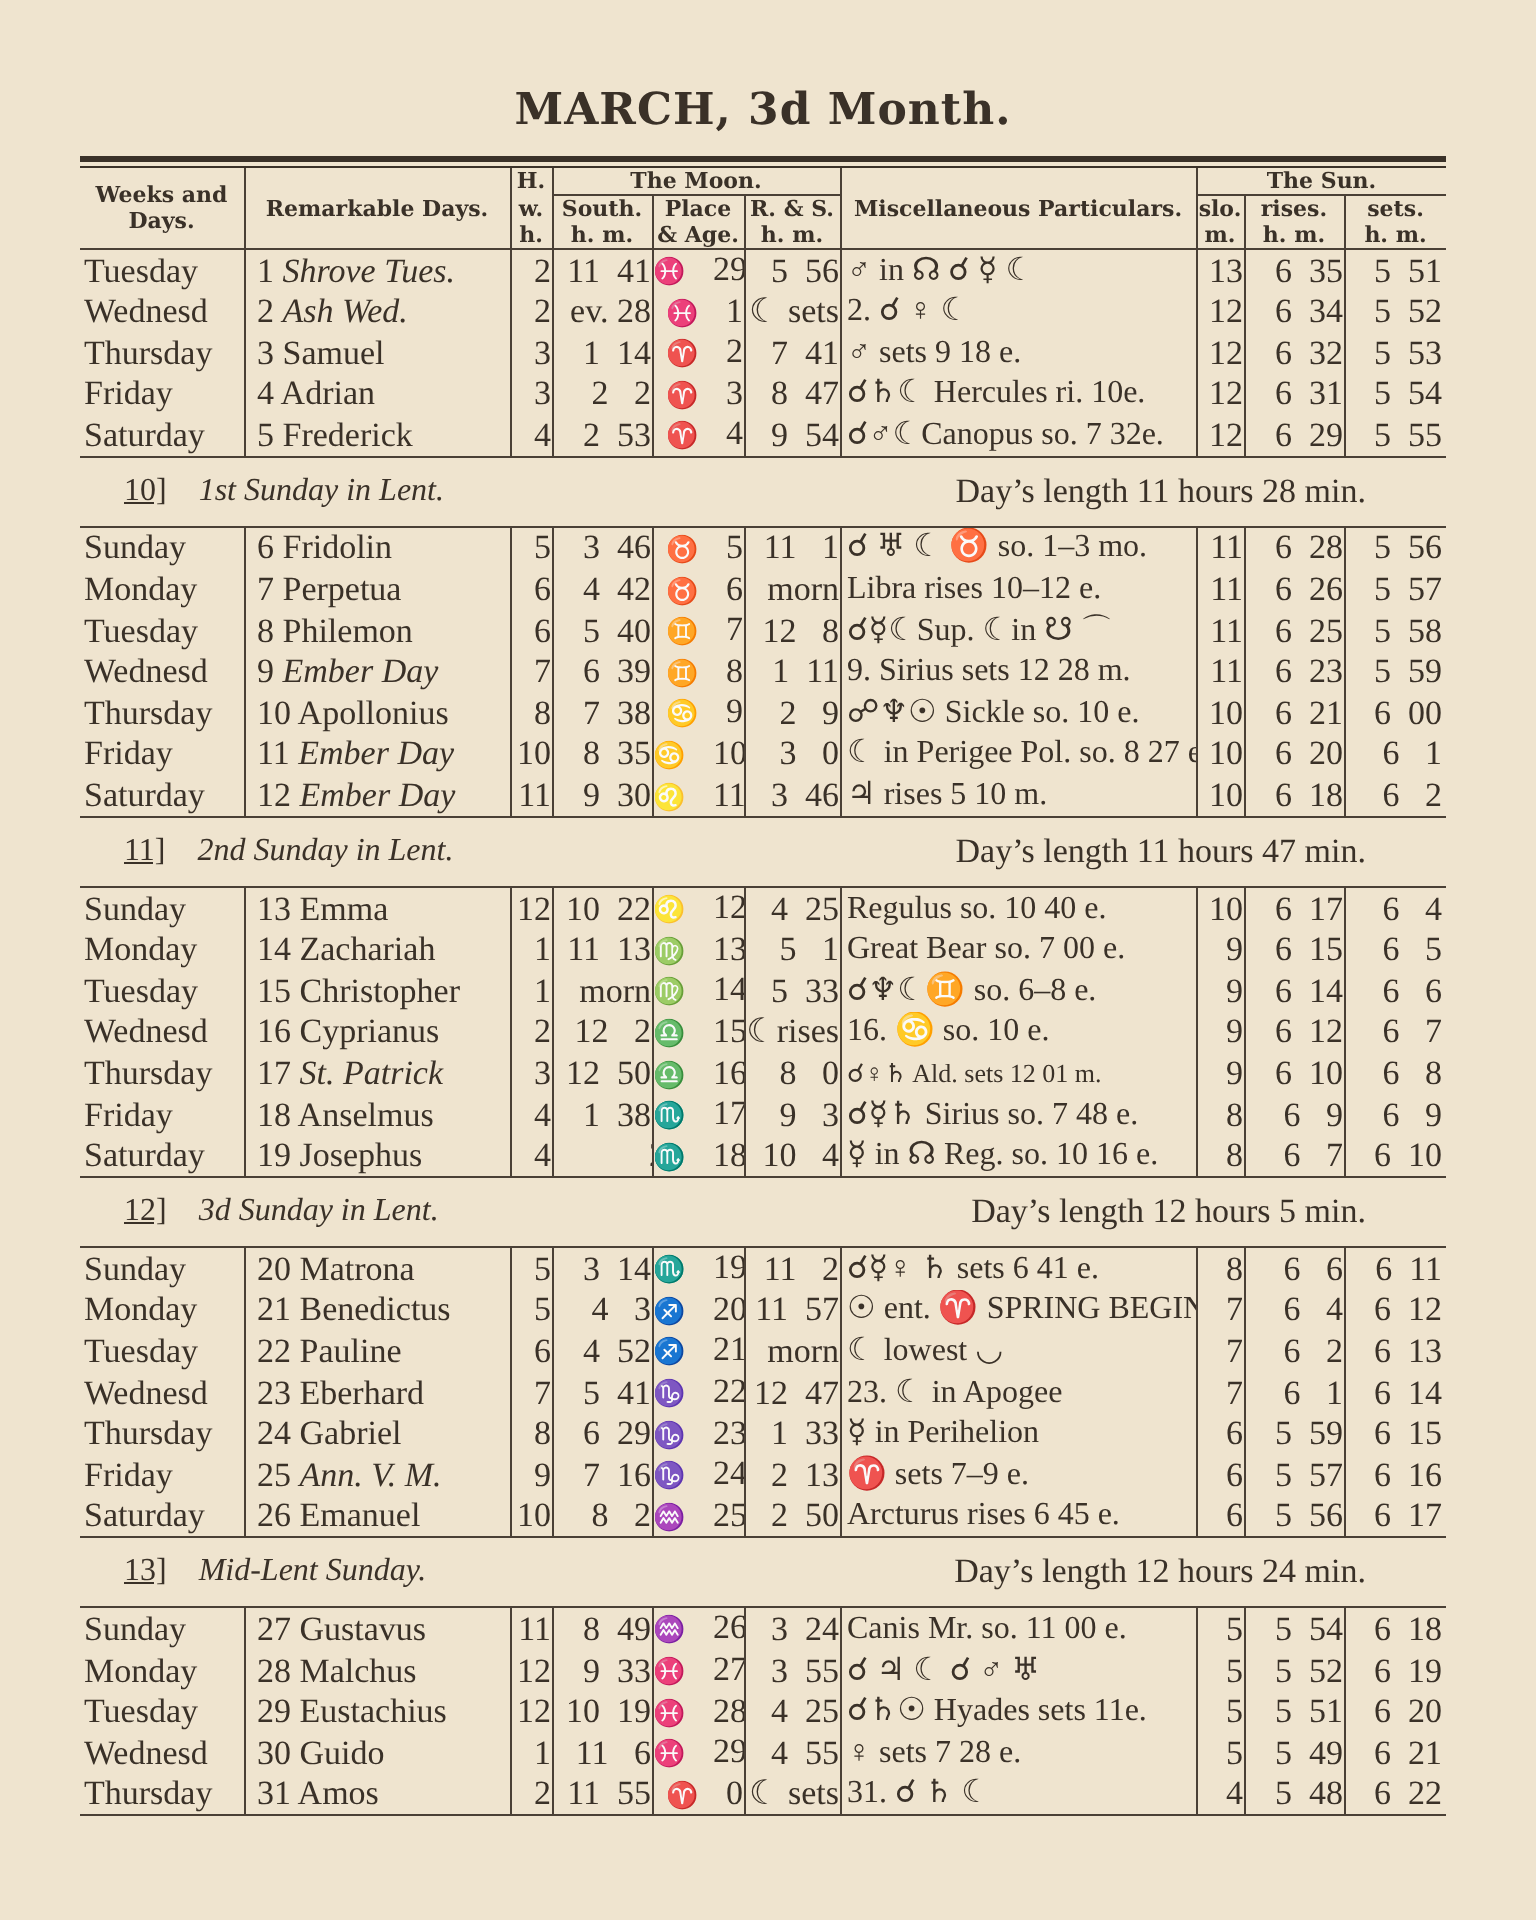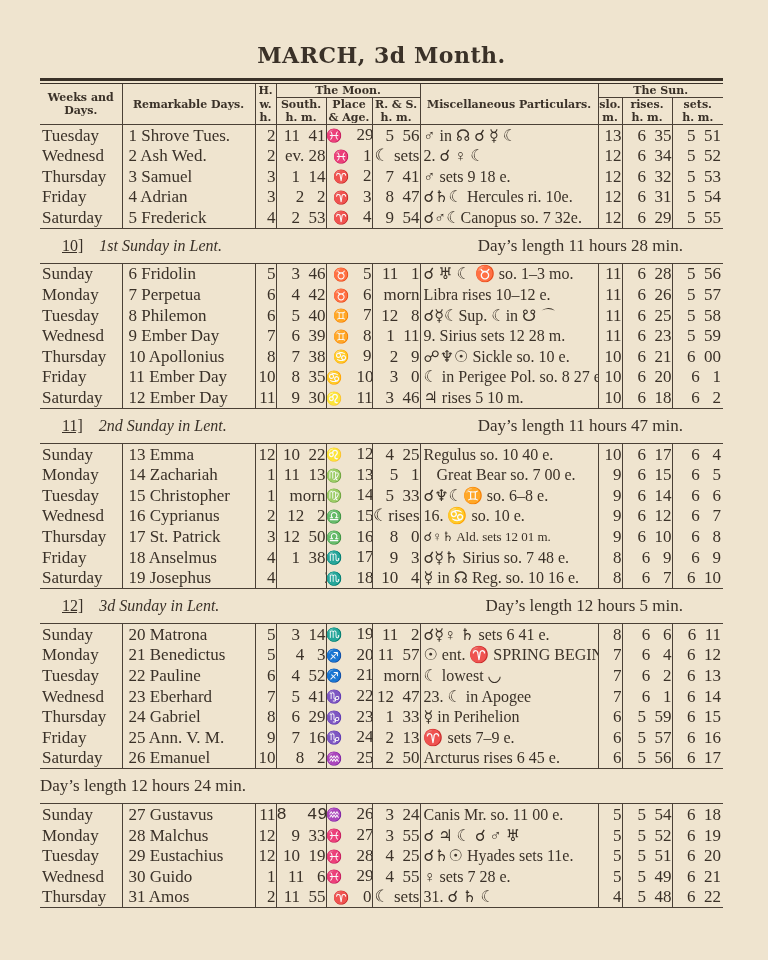--- a/index.html
+++ b/index.html
@@ -7,21 +7,21 @@
   .page{position:absolute;left:40px;top:40px;width:683px;}
   .title{text-align:center;font-family:"DejaVu Serif",serif;font-weight:bold;font-size:22px;letter-spacing:0.5px;height:30px;line-height:30px;color:#3a3128;}
   .rule-double{border-top:3px solid #3a3128;border-bottom:1px solid #3a3128;height:2px;margin-top:8px;}
   table{border-collapse:collapse;width:100%;table-layout:fixed;}
   .hdr th{font-family:"DejaVu Serif",serif;font-weight:bold;font-size:11px;color:#3a3128;text-align:center;padding:0;line-height:13px;}
   .vr{border-left:1px solid #4a4036;}
   .data td{font-family:"Liberation Serif",serif;font-size:17px;line-height:19.6px;height:19.6px;padding:0;white-space:nowrap;overflow:hidden;color:#3a3128;}
   .c-day{padding-left:2px!important;}
   .c-name{padding-left:6px!important;}
   .num{text-align:right;}
-  .it{}
+  .it{font-style:italic;}
   .sym{display:inline-block;width:30px;font-size:13px;text-align:left;letter-spacing:-1px;}
   .week-hdr{display:flex;justify-content:space-between;align-items:center;height:34px;font-family:"Liberation Serif",serif;font-size:16px;border-bottom:1px solid #4a4036;}
   .week-hdr .lft{padding-left:22px;}
   .week-hdr .num-lbl{margin-right:12px;text-decoration:underline;}
   .week-hdr .sunday{font-style:italic;}
   .week-hdr .dl{padding-right:40px;font-size:17px;}
 </style>
 </head>
 <body>
 
@@ -308,21 +308,21 @@
     <td class="num vr" style="white-space:pre;padding-right:2px;">6   4</td>
   </tr>
 
   <tr>
     <td class="c-day">Monday</td>
     <td class="c-name vr">14 Zachariah</td>
     <td class="num vr">1</td>
     <td class="num vr" style="white-space:pre;">11  13</td>
     <td class="num vr"><span class="sym">♍</span><span class="age">13</span></td>
     <td class="num vr" style="white-space:pre;">5   1</td>
-    <td class="vr" style="padding-left:16px;font-size:16px;">Great Bear so. 7 00 e.</td>
+    <td class="vr" style="padding-left:3px;font-size:16px;">Great Bear so. 7 00 e.</td>
     <td class="num vr">9</td>
     <td class="num vr" style="white-space:pre;">6  15</td>
     <td class="num vr" style="white-space:pre;padding-right:2px;">6   5</td>
   </tr>
 
   <tr>
     <td class="c-day">Tuesday</td>
     <td class="c-name vr">15 Christopher</td>
     <td class="num vr">1</td>
     <td class="num vr" style="white-space:pre;">morn</td>
@@ -500,41 +500,45 @@
     <td class="num vr">6</td>
     <td class="num vr" style="white-space:pre;">5  56</td>
     <td class="num vr" style="white-space:pre;padding-right:2px;">6  17</td>
   </tr>
 </tbody>
     </table>
   </div>
 
   <div class="week">
     <div class="week-hdr">
+      <span class="lft">
+        <span class="num-lbl">13]</span>
+        <span class="sunday">Mid-Lent Sunday.</span>
+      </span>
       <span class="dl">Day’s length 12 hours 24 min.</span>
     </div>
     <table class="data" style="border-bottom: 1px solid rgb(74, 64, 54);">
       <colgroup>
         <col style="width:82px">
             <col style="width:133px">
             <col style="width:21px">
             <col style="width:50px">
             <col style="width:46px">
             <col style="width:48px">
             <col style="width:178px">
             <col style="width:24px">
             <col style="width:50px">
             <col style="width:51px">
       </colgroup>
       <tbody>
   <tr>
     <td class="c-day">Sunday</td>
     <td class="c-name vr">27 Gustavus</td>
     <td class="num vr">11</td>
-    <td class="num vr" style="white-space:pre;font-family:Liberation Mono, monospace;">8  49</td>
+    <td class="num vr" style="white-space:pre;">8  49</td>
     <td class="num vr"><span class="sym">♒</span><span class="age">26</span></td>
     <td class="num vr" style="white-space:pre;">3  24</td>
     <td class="vr" style="padding-left:3px;font-size:16px;">Canis Mr. so. 11 00 e.</td>
     <td class="num vr">5</td>
     <td class="num vr" style="white-space:pre;">5  54</td>
     <td class="num vr" style="white-space:pre;padding-right:2px;">6  18</td>
   </tr>
 
   <tr>
     <td class="c-day">Monday</td>

